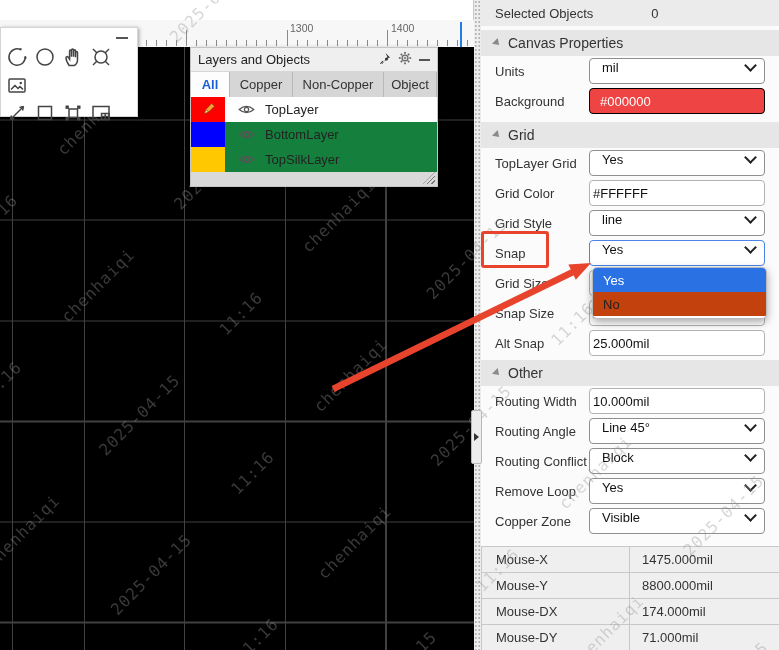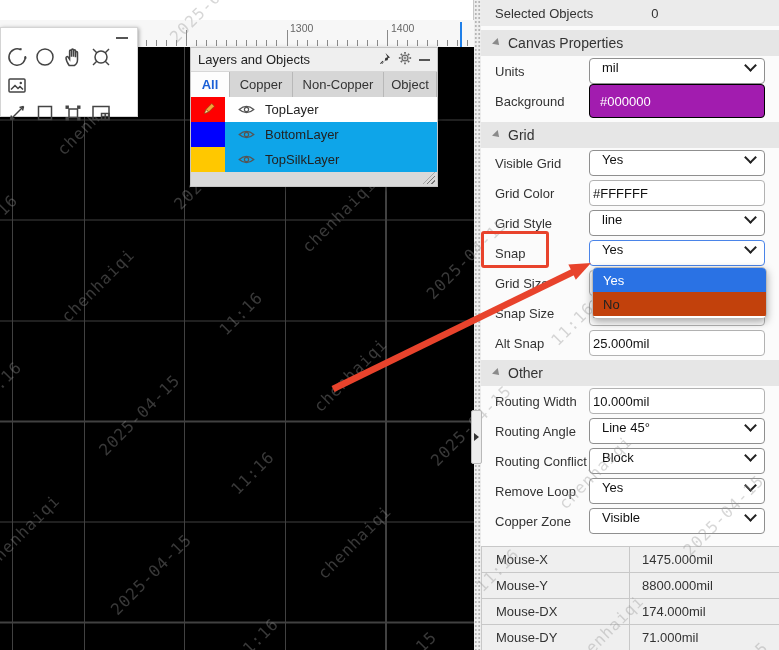--- a/index.html
+++ b/index.html
@@ -32,21 +32,21 @@
   #layers-panel{position:absolute;left:190px;top:47px;width:248px;background:#efefef;
     border:1px solid #c4c4c4;box-sizing:border-box;box-shadow:2px 2px 5px rgba(0,0,0,.35);z-index:12;}
   .lp-title{height:23px;display:flex;align-items:center;padding:0 7px;background:#efefef;border-bottom:1px solid #d7d7d7;}
   .lp-title-text{font-size:13px;color:#222;}
   .lp-title-icons{margin-left:auto;display:flex;align-items:center;gap:7px;}
   .lp-dash{width:11px;height:2px;background:#555;}
   #lp-tabs{height:25px;display:flex;background:#cbcbcb;}
   .lp-tab{display:flex;align-items:center;justify-content:center;font-size:13px;color:#333;
     border-right:1px solid #b8b8b8;background:#d6d6d6;}
   .lp-tab.active{background:#fdfdfd;color:#1a5fd6;font-weight:700;}
-  .lp-row{height:25px;display:flex;align-items:center;background:#0ea5e9;}
+  .lp-row{height:25px;display:flex;align-items:center;background:#15803d;}
   .lp-row.active{background:#fff;}
   .lp-swatch{width:34px;height:25px;display:flex;align-items:center;justify-content:center;}
   .lp-eye{margin-left:13px;display:flex;}
   .lp-name{margin-left:10px;font-size:13px;color:#222;}
   .lp-footer{height:14px;background:#d9d9d9;position:relative;}
   .resize-corner{position:absolute;right:2px;bottom:2px;width:12px;height:12px;
     background:repeating-linear-gradient(135deg,transparent 0 2px,#777 2px 3px);
     clip-path:polygon(100% 0,100% 100%,0 100%);}
 
   
@@ -62,21 +62,21 @@
   .sec-gap2{margin-top:6px;} .sec-gap3{margin-top:2px;}
   .prop-row{height:30px;display:flex;align-items:center;padding:0 14px;}
   .prop-label{font-size:13px;color:#333;}
   .ctl{margin-left:auto;width:176px;height:26px;box-sizing:border-box;border-radius:4px;display:flex;align-items:center;background:#fff;}
   .ctl .val{font-size:13px;color:#111;}
   .ctl.select{border:1px solid #8f8f8f;padding:0 9px 8px 12px;}
   .ctl.select.focused{border:1px solid #4a84e8;}
   .chev{margin-left:auto;width:7px;height:7px;border-right:2px solid #222;border-bottom:2px solid #222;
     transform:rotate(45deg);margin-top:-3px;}
   .ctl.input{border:1px solid #b2b2b2;padding:0 3px;}
-  .ctl.colorbox{border:1px solid #000;background:#a21caf;padding:16px 10px;}
+  .ctl.colorbox{border:1px solid #000;background:#ef4444;padding:8px 10px;}
   .ctl.colorbox .val{color:#fff;}
   #mouse-table{margin-top:10px;width:320px;box-sizing:border-box;border:1px solid #c8c8c8;background:#efefef;}
   .mt-row{display:flex;height:25px;align-items:center;border-bottom:1px solid #c8c8c8;font-size:13px;color:#333;}
   .mt-row:last-child{border-bottom:none;}
   .mt-label{width:148px;padding-left:14px;box-sizing:border-box;border-right:1px solid #c8c8c8;height:25px;display:flex;align-items:center;}
   .mt-value{padding-left:12px;}
 
   
   #collapse-handle{position:absolute;left:471px;top:410px;width:9px;height:52px;background:#ededed;
     border:1px solid #b9b9b9;border-radius:2px;z-index:9;display:flex;align-items:center;justify-content:center;}
@@ -328,21 +328,21 @@
             <span class="prop-label">Background</span>
             <div class="ctl colorbox">
               <span class="val">#000000</span>
             </div>
           </div>
           <div class="sec-header sec-gap2">
             <span class="tri"></span>
             <span>Grid</span>
           </div>
           <div class="prop-row">
-            <span class="prop-label">Visible Grid</span>
+            <span class="prop-label">TopLayer Grid</span>
             <div class="ctl select">
               <span class="val">Yes</span>
               <span class="chev"></span>
             </div>
           </div>
           <div class="prop-row">
             <span class="prop-label">Grid Color</span>
             <div class="ctl input">
               <span class="val">#FFFFFF</span>
             </div>

